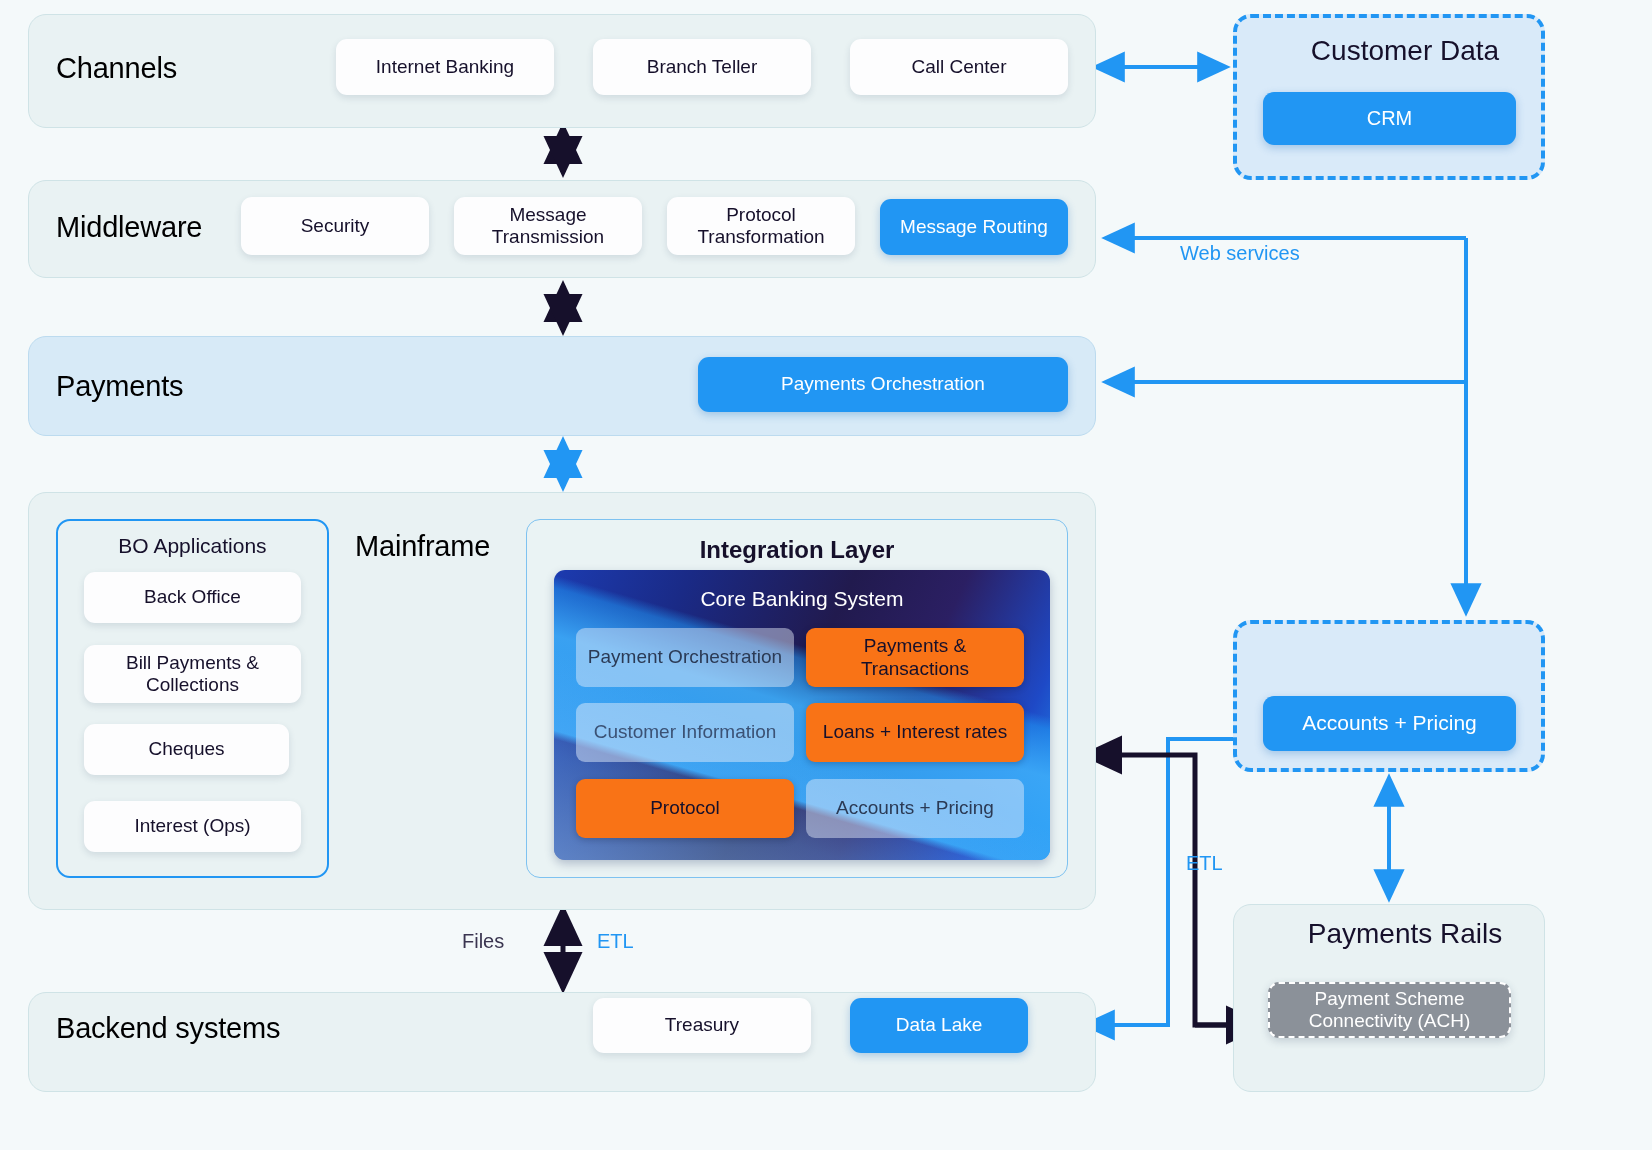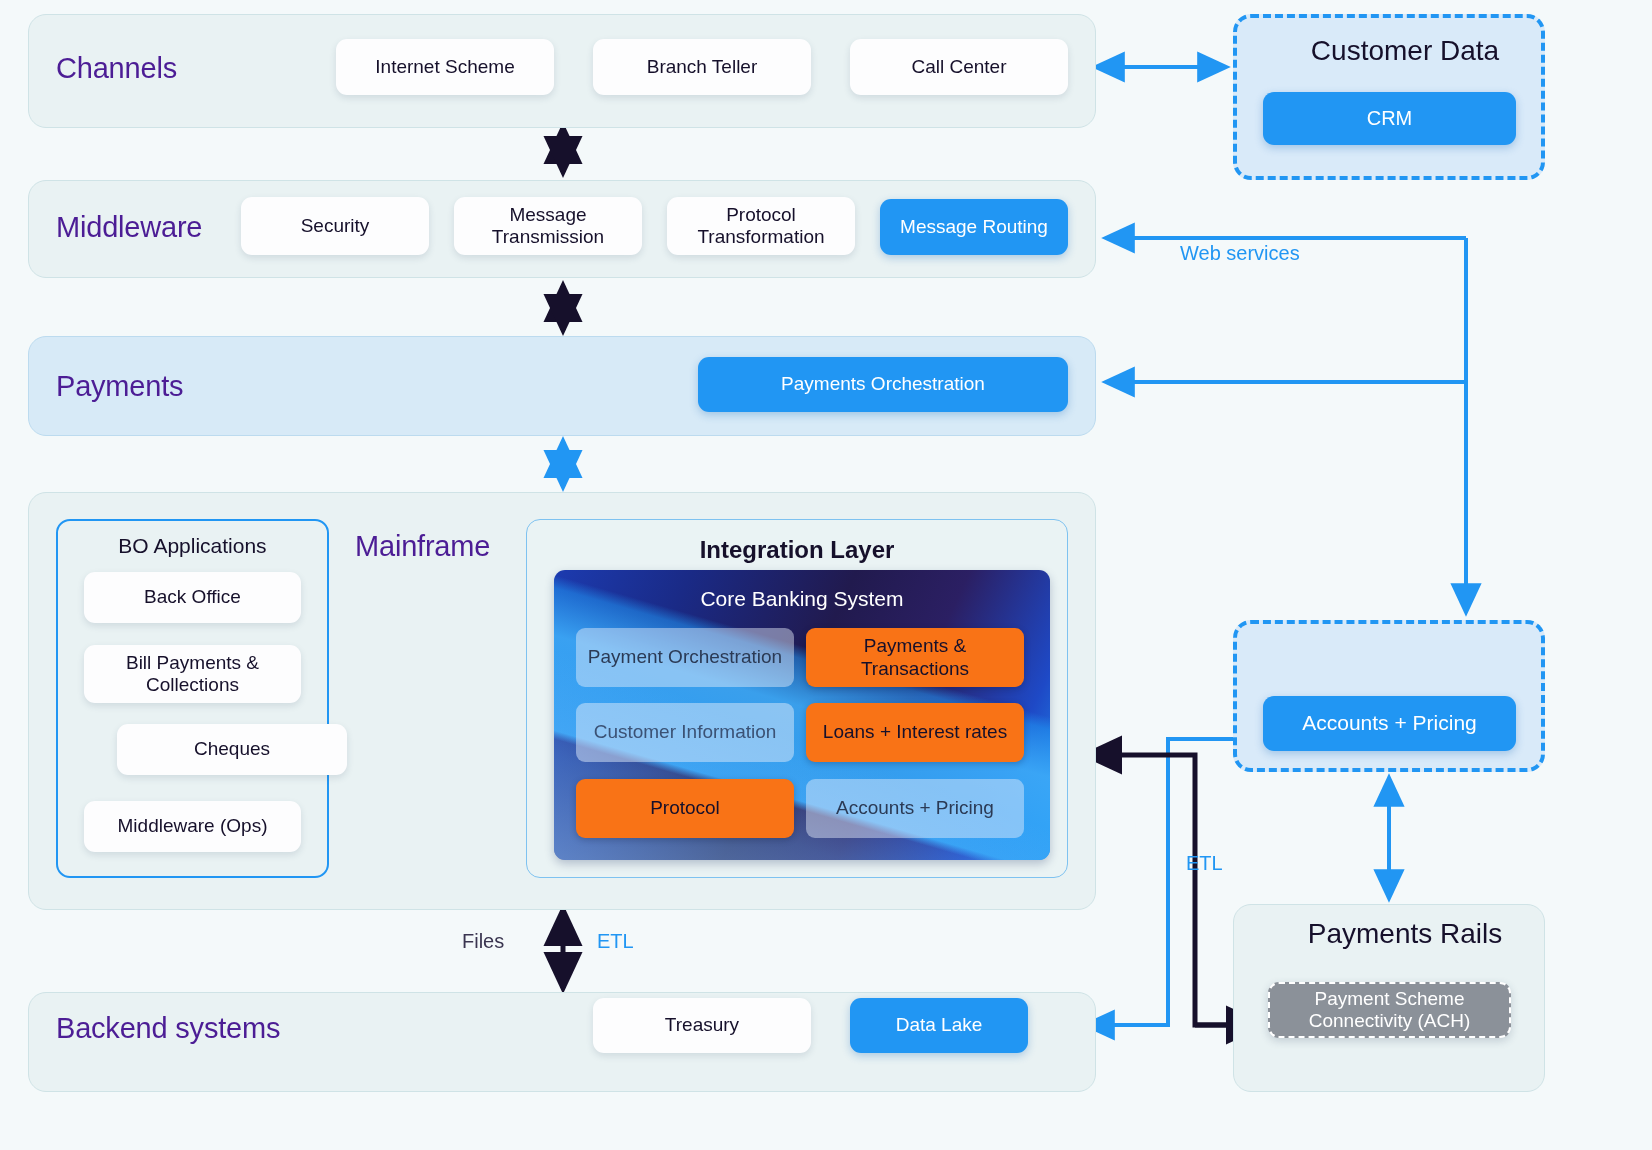--- a/index.html
+++ b/index.html
@@ -21,21 +21,21 @@
     border:1px solid #cfe3e6;
     border-radius:18px;
     box-sizing:border-box;
   }
   .band.payments{background:#d7eaf7;border-color:#bcdbef;}
   .band.mainframe{background:#e9f2f3;border-color:#cfe3e6;}
   .band-label{
     position:absolute;
     font-size:29px;
     font-weight:400;
-    color:#4c1d95;
+    color:#000000;
     white-space:nowrap;
     letter-spacing:-.2px;
   }
 
   
   .chip{
     position:absolute;
     background:#fdfdfe;
     border-radius:11px;
     box-shadow:0 3px 7px rgba(40,60,90,.13);
@@ -189,21 +189,21 @@
     <path d="M1236,739 L1168,739 L1168,1025 L1086,1025" stroke="#2196f3" stroke-width="4" fill="none" marker-end="url(#ahBlue)"></path>
 
     <line x1="331" y1="703" x2="551" y2="703" stroke="#16102b" stroke-width="5" marker-end="url(#ahDark)"></line>
 
     <path d="M1262,1025 L1195,1025 L1195,755 L1086,755" stroke="#16102b" stroke-width="5" fill="none" marker-end="url(#ahDark)"></path>
     <path d="M1195,1025 L1262,1025" stroke="#16102b" stroke-width="5" fill="none" marker-end="url(#ahDark)"></path>
   </svg>
 
   <div class="band" style="left:28px;top:14px;width:1068px;height:114px;"></div>
   <div class="band-label" style="left:56px;top:52px;">Channels</div>
-  <div class="chip" style="left:336px;top:39px;width:218px;height:56px;">Internet Scheme</div>
+  <div class="chip" style="left:336px;top:39px;width:218px;height:56px;">Internet Banking</div>
   <div class="chip" style="left:593px;top:39px;width:218px;height:56px;">Branch Teller</div>
   <div class="chip" style="left:850px;top:39px;width:218px;height:56px;">Call Center</div>
 
   <div class="band" style="left:28px;top:180px;width:1068px;height:98px;"></div>
   <div class="band-label" style="left:56px;top:211px;">Middleware</div>
   <div class="chip" style="left:241px;top:197px;width:188px;height:58px;">Security</div>
   <div class="chip" style="left:454px;top:197px;width:188px;height:58px;">Message Transmission</div>
   <div class="chip" style="left:667px;top:197px;width:188px;height:58px;">Protocol Transformation</div>
   <div class="chip blue" style="left:880px;top:199px;width:188px;height:56px;">Message Routing</div>
 
@@ -211,22 +211,22 @@
   <div class="band-label" style="left:56px;top:370px;">Payments</div>
   <div class="chip blue" style="left:698px;top:357px;width:370px;height:55px;">Payments Orchestration</div>
 
   <div class="band mainframe" style="left:28px;top:492px;width:1068px;height:418px;"></div>
   <div class="band-label" style="left:355px;top:530px;">Mainframe</div>
 
   <div class="solid-group" style="left:56px;top:519px;width:273px;height:359px;"></div>
   <div class="sub-title" style="left:56px;top:534px;width:273px;">BO Applications</div>
   <div class="chip" style="left:84px;top:572px;width:217px;height:51px;">Back Office</div>
   <div class="chip" style="left:84px;top:645px;width:217px;height:58px;">Bill Payments &amp; Collections</div>
-  <div class="chip" style="left:84px;top:724px;width:230px;height:51px;margin-left:33px;">Cheques</div>
-  <div class="chip" style="left:84px;top:801px;width:217px;height:51px;">Middleware (Ops)</div>
+  <div class="chip" style="left:84px;top:724px;width:205px;height:51px;">Cheques</div>
+  <div class="chip" style="left:84px;top:801px;width:217px;height:51px;">Interest (Ops)</div>
 
   <div class="integration" style="left:526px;top:519px;width:542px;height:359px;"></div>
   <div class="integration-title" style="left:526px;top:536px;width:542px;">Integration Layer</div>
 
   <div class="core" style="left:554px;top:570px;width:490px;height:290px;">
 
     <div class="core-bg" style="background:linear-gradient(115deg,#1c3bb0 0%,#1a2a86 22%,#211a4e 48%,#2b1f63 66%,#1e49c6 86%,#2196f3 100%);"></div>
     <div class="core-bg" style="background:linear-gradient(16deg, rgba(33,150,243,0) 0%, rgba(33,150,243,0) 28%, rgba(44,160,246,.96) 30%, rgba(60,170,248,.92) 52%, rgba(33,150,243,.55) 63%, rgba(33,150,243,0) 66%, rgba(33,150,243,0) 100%);"></div>
     <div class="core-bg" style="background:linear-gradient(200deg, rgba(120,190,250,0) 55%, rgba(120,190,250,.38) 78%, rgba(150,205,252,.55) 100%);"></div>
 

